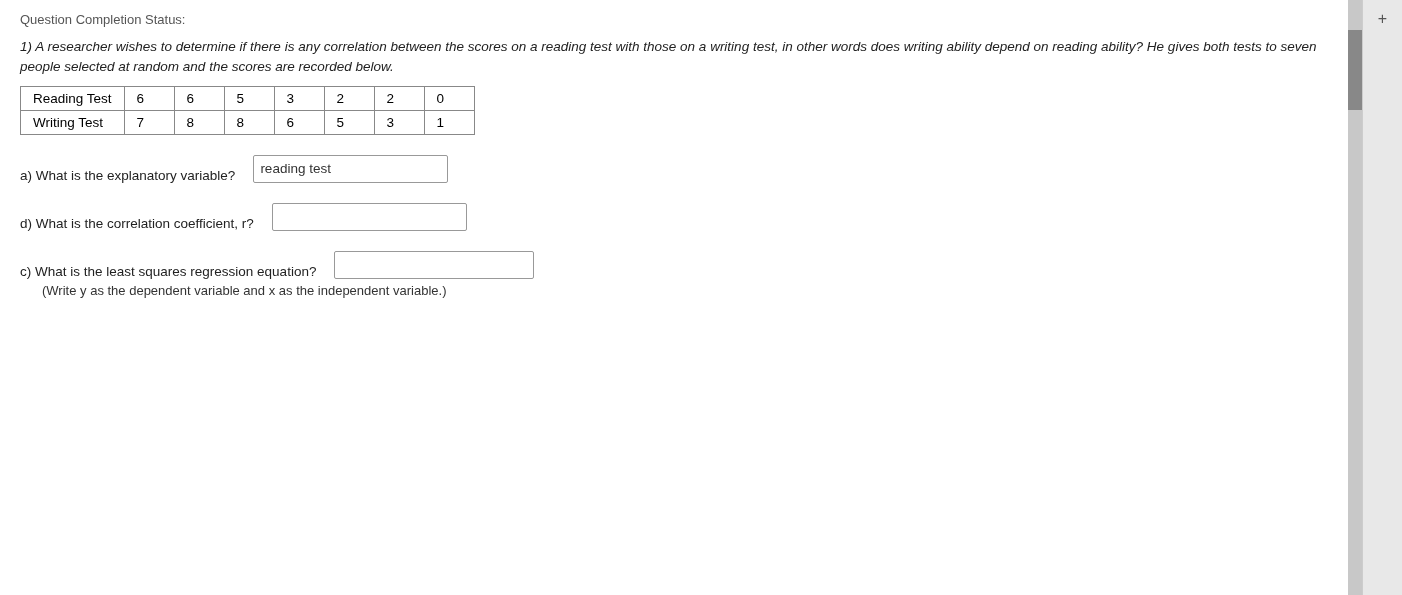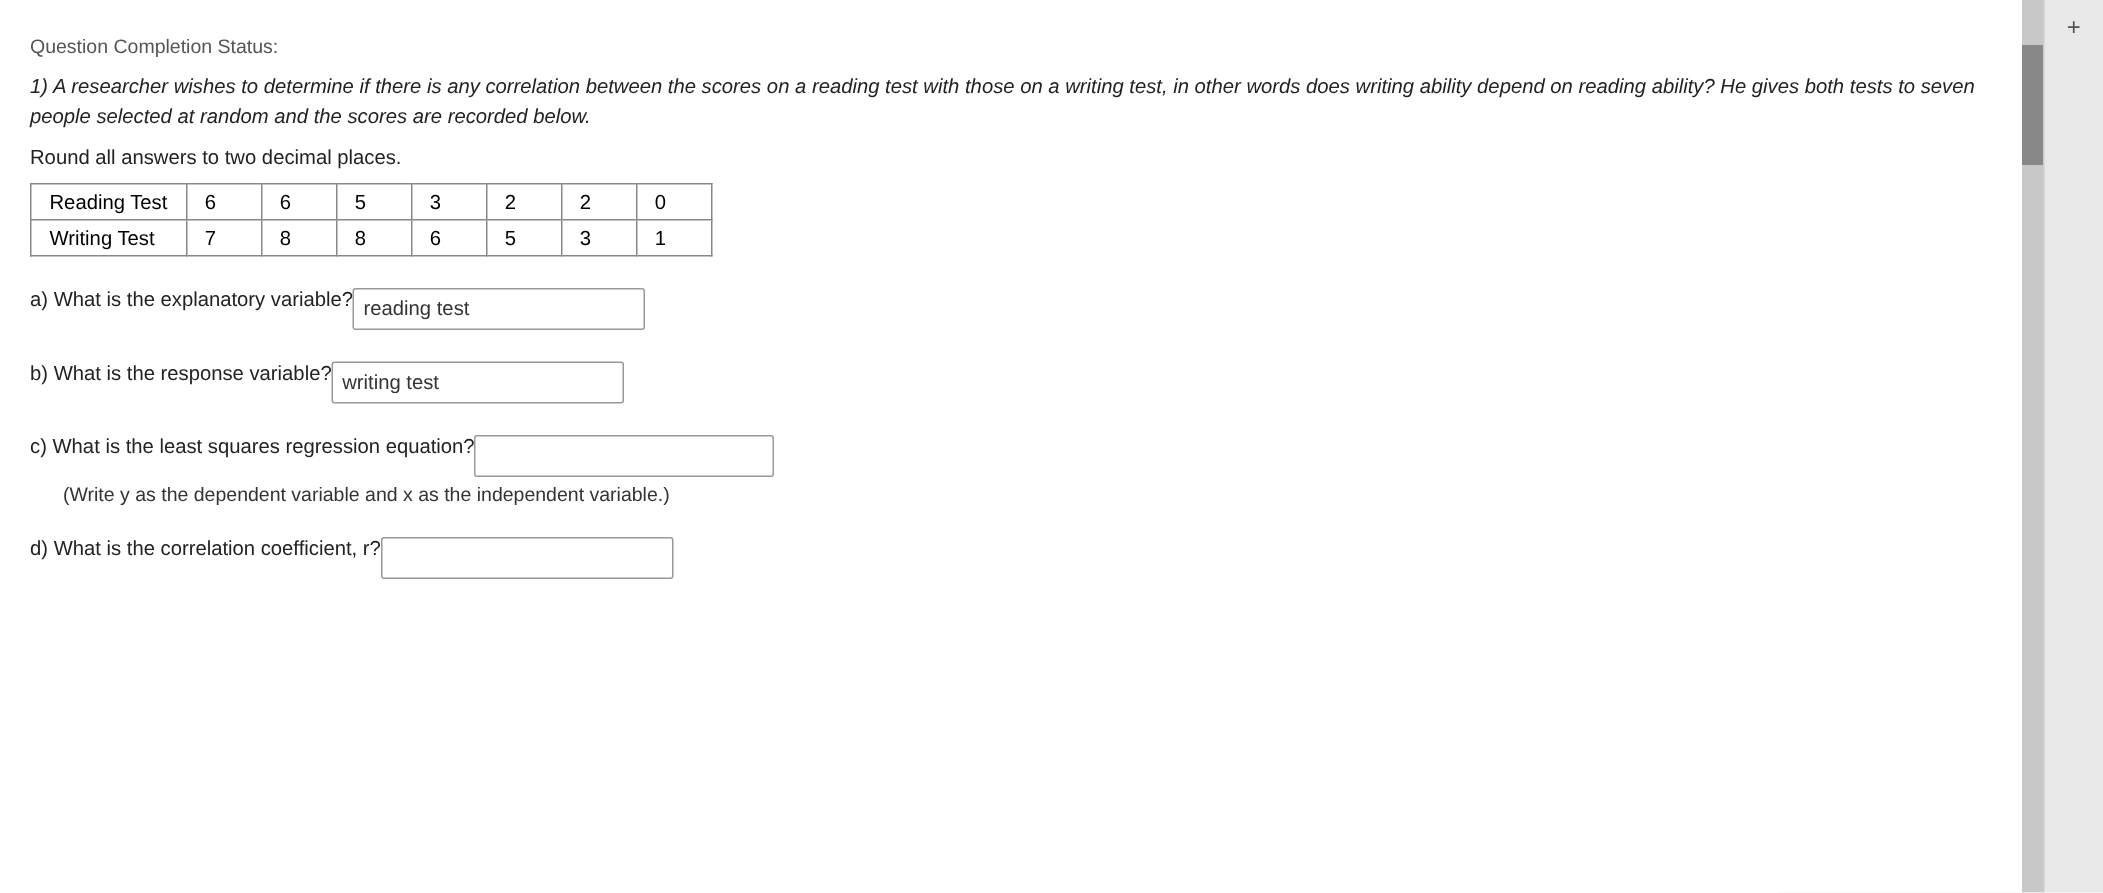--- a/index.html
+++ b/index.html
@@ -14,21 +14,21 @@
       background: #f0f0f0;
       display: flex;
       width: 1402px;
       height: 595px;
       overflow: hidden;
     }
 
     .main-content {
       flex: 1;
       background: #ffffff;
-      padding: 23px 20px 20px 20px;
+      padding: 12px 20px 20px 20px;
       overflow-y: auto;
       position: relative;
     }
 
     .top-bar {
       font-size: 13px;
       color: #555;
       margin-bottom: 10px;
     }
 
@@ -87,22 +87,22 @@
     .answer-input-wide {
       width: 200px;
     }
 
     .answer-input-corr {
       width: 195px;
     }
 
     .inline-label {
       display: inline-flex;
-      align-items: flex-start;
-      gap: 0;
+      align-items: flex-end;
+      gap: 18px;
     }
 
     .sub-note {
       font-size: 13px;
       color: #333;
       margin-top: 4px;
       margin-left: 22px;
     }
 
     .scrollbar-area {
@@ -142,21 +142,20 @@
 <body>
 
 <div class="main-content">
   <div class="top-bar">Question Completion Status:</div>
 
   <div class="question-text">
     <span>1)</span>
     <span>A researcher wishes to determine if there is any correlation between the scores on a reading test with those on a writing test, in other words does writing ability depend on reading ability?  He gives both tests to seven people selected at random and the scores are recorded below.</span>
   </div>
 
-  <div class="round-note">Round all answers to two decimal places.</div>
 
   <table class="data-table">
     <tbody>
         <tr>
       <td>Reading Test</td>
       <td>6</td>
       <td>6</td>
       <td>5</td>
       <td>3</td>
       <td>2</td>
@@ -176,41 +175,35 @@
   </tbody>
     </table>
 
   <div class="question-part">
     <span class="inline-label">
       <label>a)  What is the explanatory variable?</label>
       <input class="answer-input" type="text" value="reading test" style="">
     </span>
   </div>
 
+
   <div class="question-part">
     <span class="inline-label">
-      <label>b)  What is the response variable?</label>
-      <input class="answer-input" type="text" value="writing test" style="">
+      <label>d)  What is the correlation coefficient, r?</label>
+      <input class="answer-input answer-input-corr" type="text" value="" style="">
     </span>
   </div>
 
   <div class="question-part">
     <span class="inline-label">
       <label>c)  What is the least squares regression equation?</label>
       <input class="answer-input answer-input-wide" type="text" value="" style="">
     </span>
     <div class="sub-note">(Write y as the dependent variable and x as the independent variable.)</div>
   </div>
-
-  <div class="question-part">
-    <span class="inline-label">
-      <label>d)  What is the correlation coefficient, r?</label>
-      <input class="answer-input answer-input-corr" type="text" value="" style="">
-    </span>
-  </div>
 </div>
 
 <div class="scrollbar-area">
   <div class="scrollbar-thumb"></div>
 </div>
 
 <div class="right-sidebar">
   <div class="sidebar-icon">+</div>
 </div>
 

